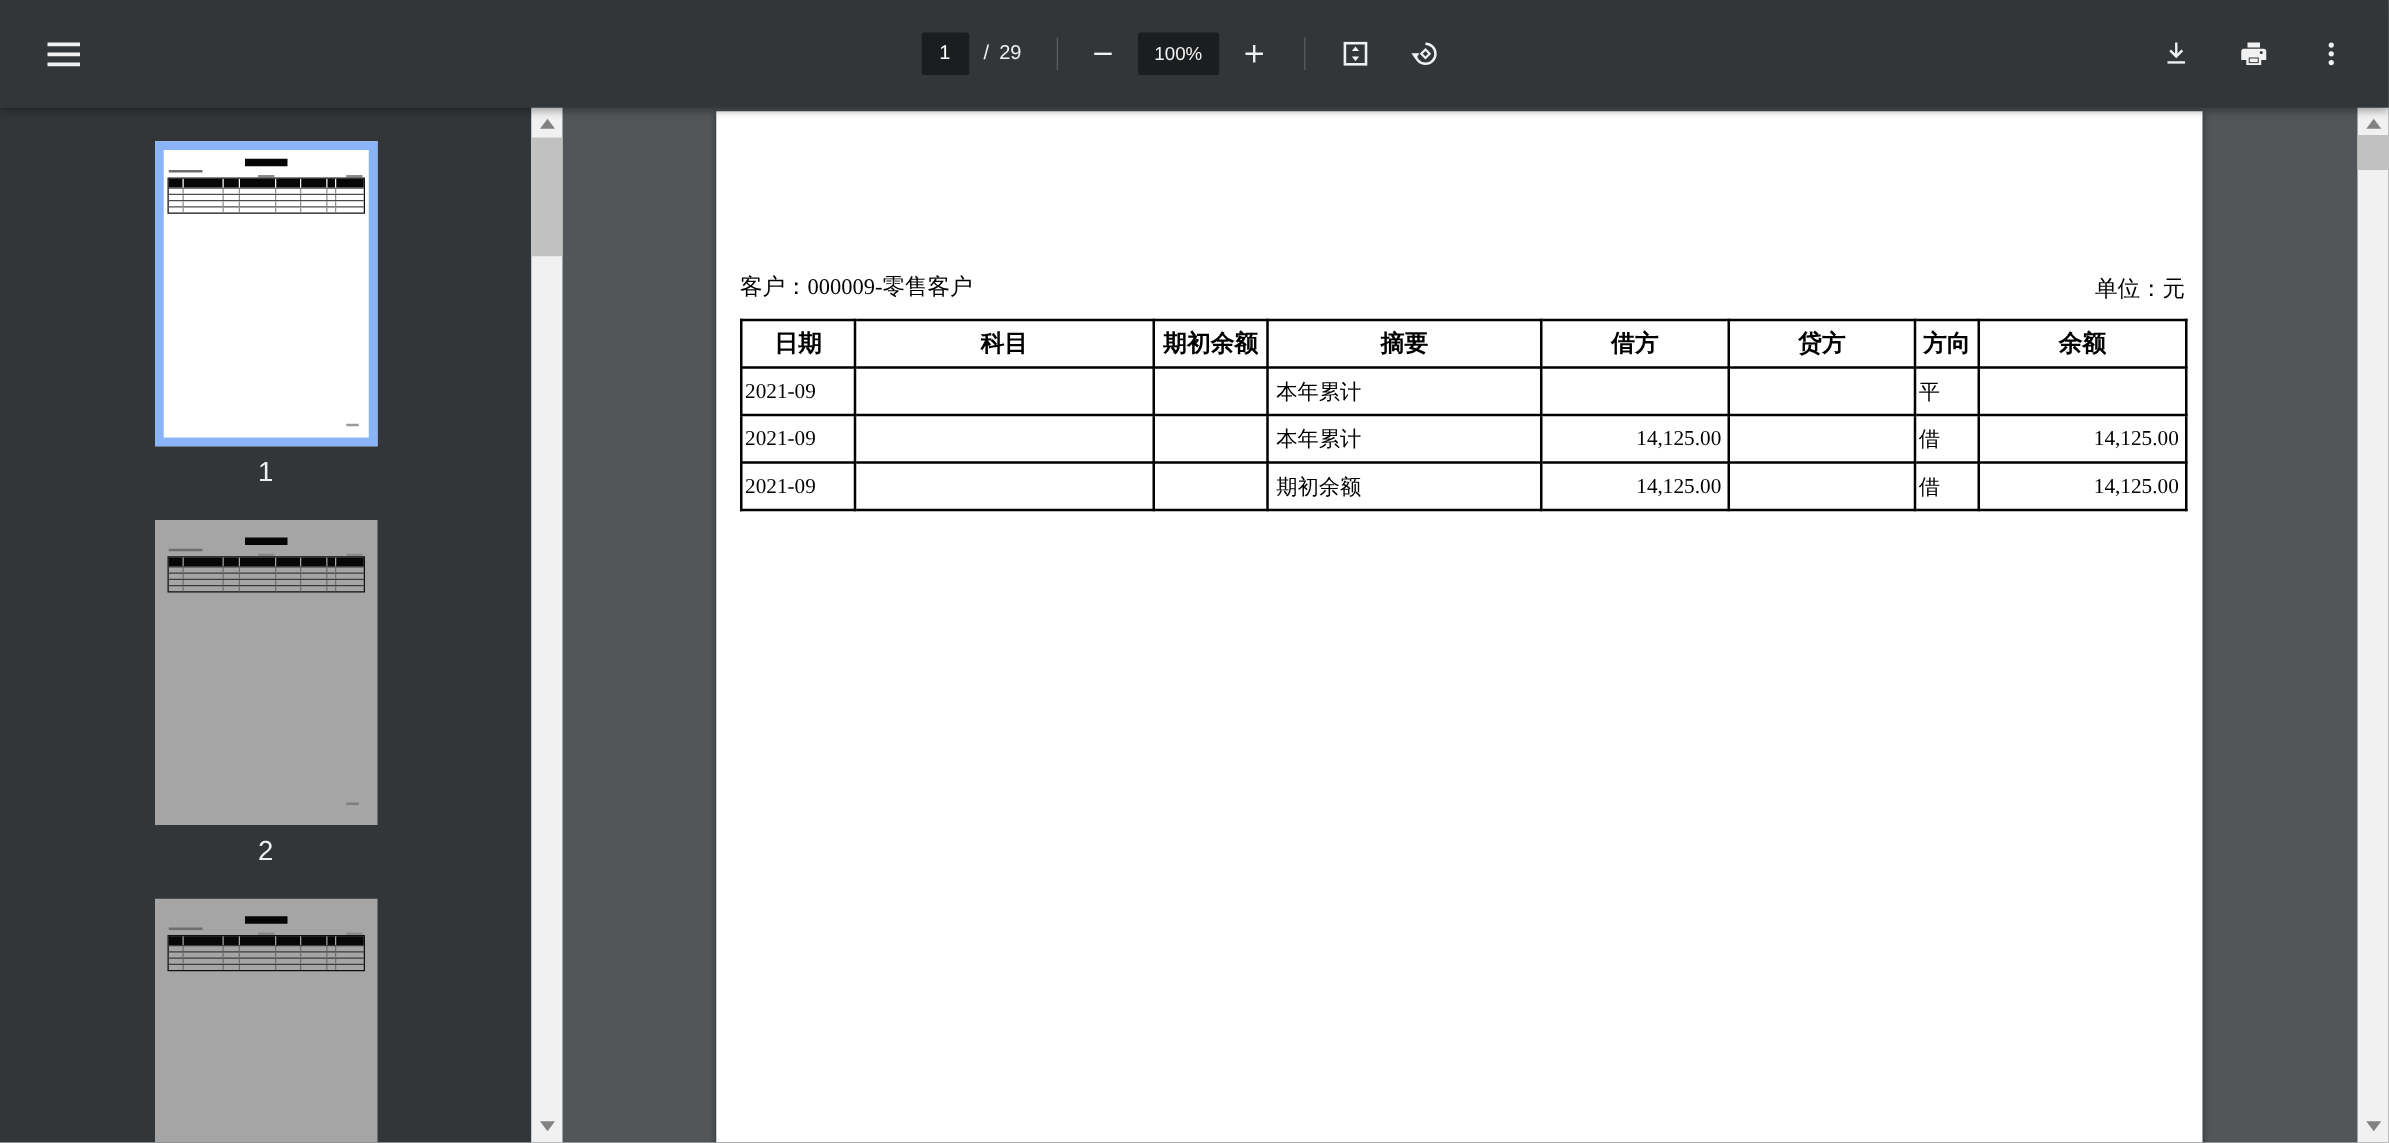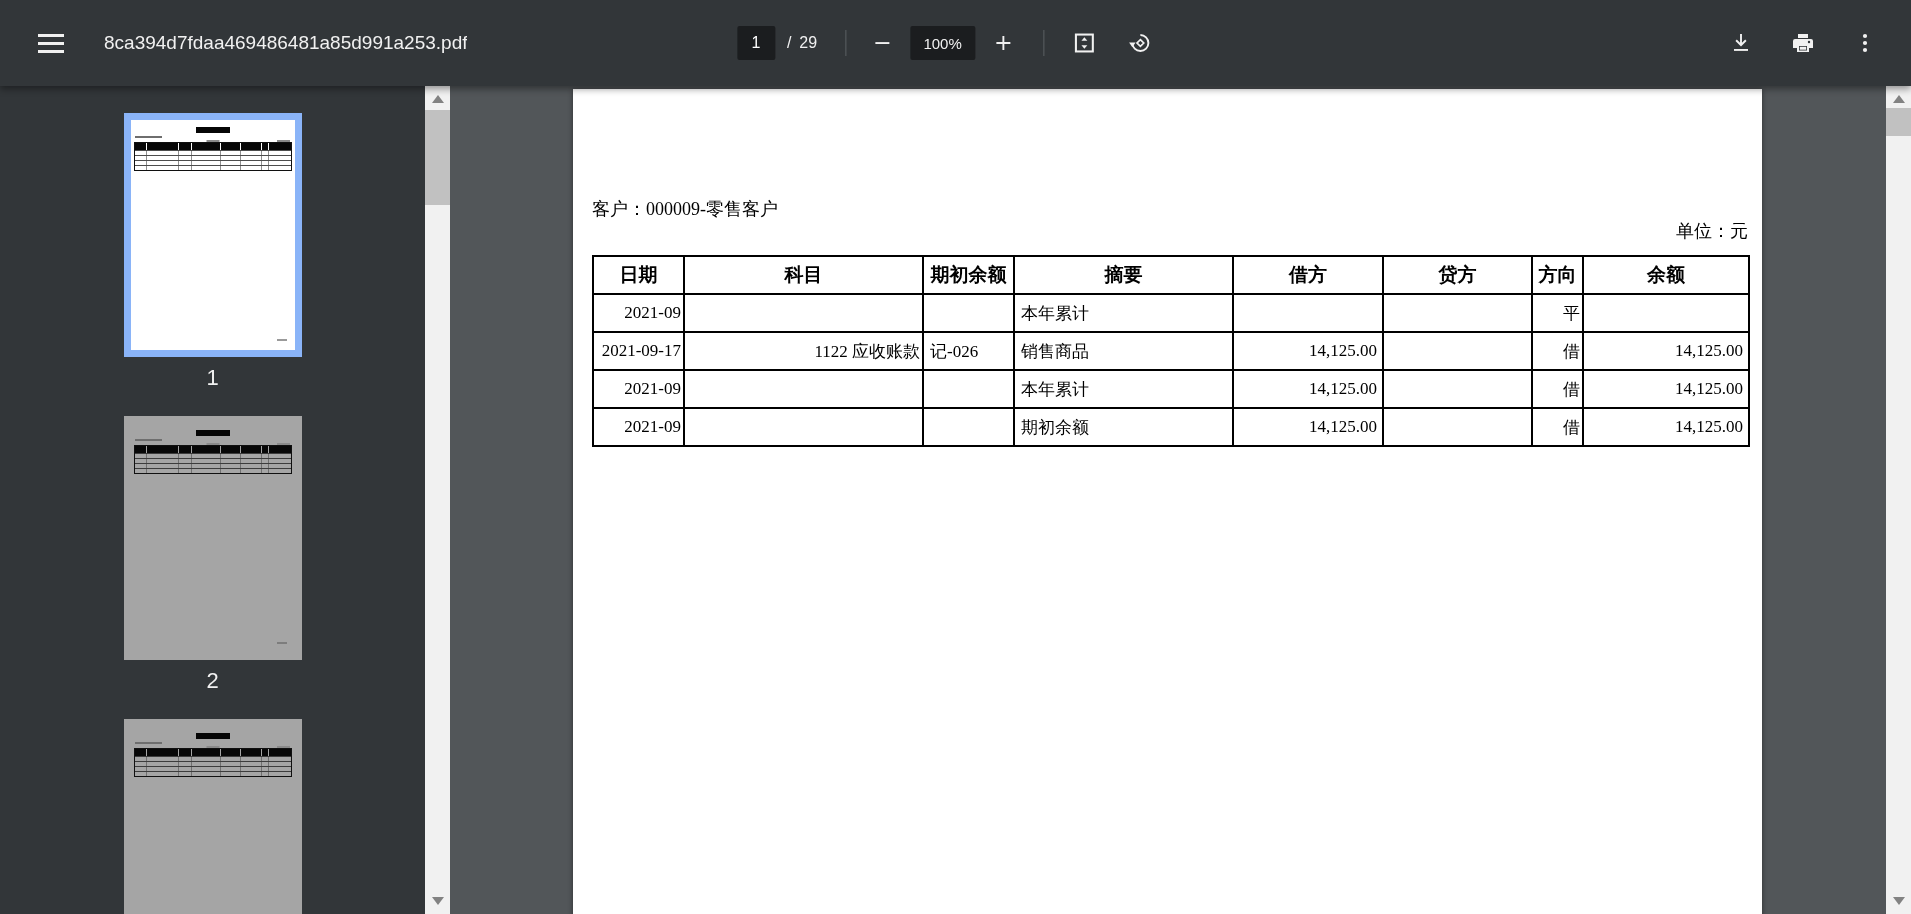--- a/index.html
+++ b/index.html
@@ -102,52 +102,51 @@
   }
   .pdf-page {
     position:absolute; left:123px; top:3px; width:1189px; height:1100px;
     background:#fff; box-shadow:0 1px 5px rgba(0,0,0,.45);
     font-family:"Liberation Serif","DejaVu Serif",serif; color:#000;
   }
   .doc-title {
     position:absolute; top:40px; left:0; width:100%; text-align:center;
     font-size:31px; font-weight:bold; letter-spacing:1px;
   }
-  .doc-customer { position:absolute; top:108px; left:19px; font-size:18px; }
+  .doc-customer { position:absolute; top:128px; left:19px; font-size:18px; }
   .doc-period { position:absolute; top:134px; left:19px; width:1156px; text-align:center; font-size:18px; }
   .doc-unit { position:absolute; top:130px; left:19px; width:1156px; text-align:right; font-size:18px; }
   .ledger {
     position:absolute; top:166px; left:19px;
     border-collapse:collapse; table-layout:fixed; width:1156px;
     font-family:"Liberation Serif","DejaVu Serif",serif;
   }
   .ledger th, .ledger td {
     border:2px solid #000; height:38px; padding:0 2px;
     overflow:hidden; white-space:nowrap;
   }
   .ledger th { font-size:19px; font-weight:bold; text-align:center; }
   .ledger td { font-size:17px; }
-  .al-c { text-align:right; }
+  .al-c { text-align:left; }
   .al-l { text-align:left; padding-left:6px !important; }
   .al-r { text-align:right; padding-right:5px !important; }
 
   svg { display:block; }
 </style>
 </head>
 <body>
 
 <div class="toolbar">
   <button class="tb-btn menu-btn">
     <span class="menu-icon">
         <span></span>
         <span></span>
         <span></span>
       </span>
   </button>
-  <div class="filename">8ca394d7fdaa469486481a85d991a253.pdf</div>
 
   <div class="tb-center">
     <input class="page-input" value="1" style="">
     <span class="page-divider">/</span>
     <span class="page-total">29</span>
     <div class="tb-sep"></div>
     <button class="tb-btn zoom-out-btn">
       <svg width="24" height="24" viewBox="0 0 24 24">
         <rect x="5" y="11.1" width="14" height="1.9" fill="#f1f1f1"></rect>
       </svg>
@@ -430,30 +429,20 @@
             <td class="al-c">2021-09</td>
             <td class="al-c"></td>
             <td class="al-l"></td>
             <td class="al-l">本年累计</td>
             <td class="al-r"></td>
             <td class="al-r"></td>
             <td class="al-c">平</td>
             <td class="al-r"></td>
           </tr>
           <tr>
-            <td class="al-c">2021-09-17</td>
-            <td class="al-c">1122 应收账款</td>
-            <td class="al-l">记-026</td>
-            <td class="al-l">销售商品</td>
-            <td class="al-r">14,125.00</td>
-            <td class="al-r"></td>
-            <td class="al-c">借</td>
-            <td class="al-r">14,125.00</td>
-          </tr>
-          <tr>
             <td class="al-c">2021-09</td>
             <td class="al-c"></td>
             <td class="al-l"></td>
             <td class="al-l">本年累计</td>
             <td class="al-r">14,125.00</td>
             <td class="al-r"></td>
             <td class="al-c">借</td>
             <td class="al-r">14,125.00</td>
           </tr>
           <tr>

